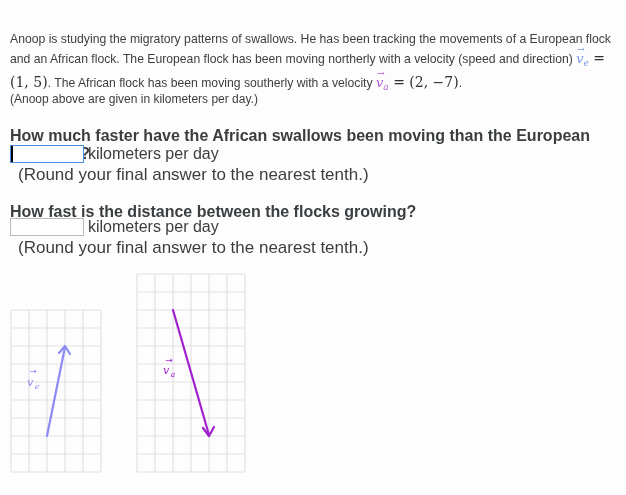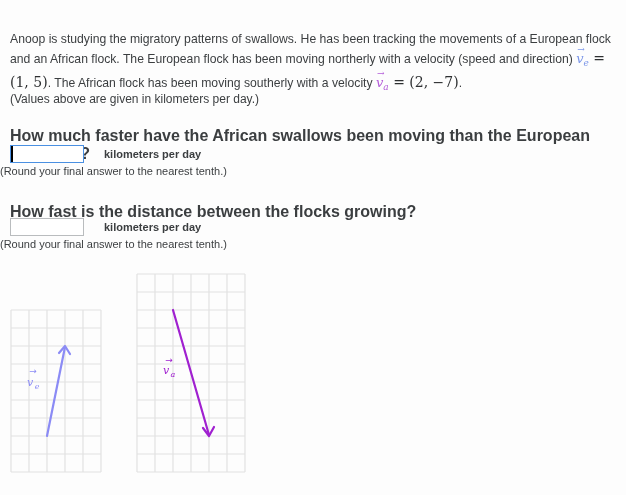--- a/index.html
+++ b/index.html
@@ -19,32 +19,32 @@
   .vec-e { color: #7b96e8; }
   .vec-a { color: #b35bd8; }
   .note { position: absolute; left: 10px; top: 92px; font-size: 12px; color: #3b3e40; }
   .question { position: absolute; left: 10px; font-size: 16px; font-weight: bold; color: #3b3e40; }
   .answer-row { position: absolute; left: 10px; height: 20px; display: flex; align-items: center; }
   .answer-input {
     width: 72px; height: 16px; border: 1px solid #b9bcbe; background: #fff; padding: 0; margin: 0;
     box-sizing: content-box; font-size: 12px; outline: none;
   }
   .answer-input.focused { border-color: #4a90e2; box-shadow: inset 2px 0 0 #000; }
-  .unit { margin-left: 20px; font-size: 11px; color: #3b3e40; font-weight: bold; }
-  .hint { position: absolute; left: 0; font-size: 11px; color: #3b3e40; }
+  .unit { margin-left: 4px; font-size: 16px; color: #3b3e40; }
+  .hint { position: absolute; left: 18px; font-size: 17px; color: #3b3e40; }
   svg.graph { position: absolute; }
 </style>
 </head>
 <body>
 
 <div class="para">
   <span>Anoop is studying the migratory patterns of swallows. He has been tracking the movements of a European flock and an African flock. The European flock has been moving northerly with a velocity (speed and direction) </span><span class="vec vec-e"><span class="arr">→</span><span>v</span><sub>e</sub></span><span class="math"> = (1, 5)</span><span>. The African flock has been moving southerly with a velocity </span><span class="vec vec-a"><span class="arr">→</span><span>v</span><sub>a</sub></span><span class="math"> = (2, −7)</span><span>.</span>
 </div>
 
-<div class="note">(Values above are given in kilometers per day.)</div>
+<div class="note">(Anoop above are given in kilometers per day.)</div>
 
 <div class="question" style="top:127px;">How much faster have the African swallows been moving than the European swallows?</div>
 <div class="answer-row" style="top:144px;">
   <input class="answer-input focused" type="text" value="" style="">
   <span class="unit">kilometers per day</span>
 </div>
 <div class="hint" style="top:165px;">(Round your final answer to the nearest tenth.)</div>
 
 <div class="question" style="top:203px;">How fast is the distance between the flocks growing?</div>
 <div class="answer-row" style="top:217px;">

